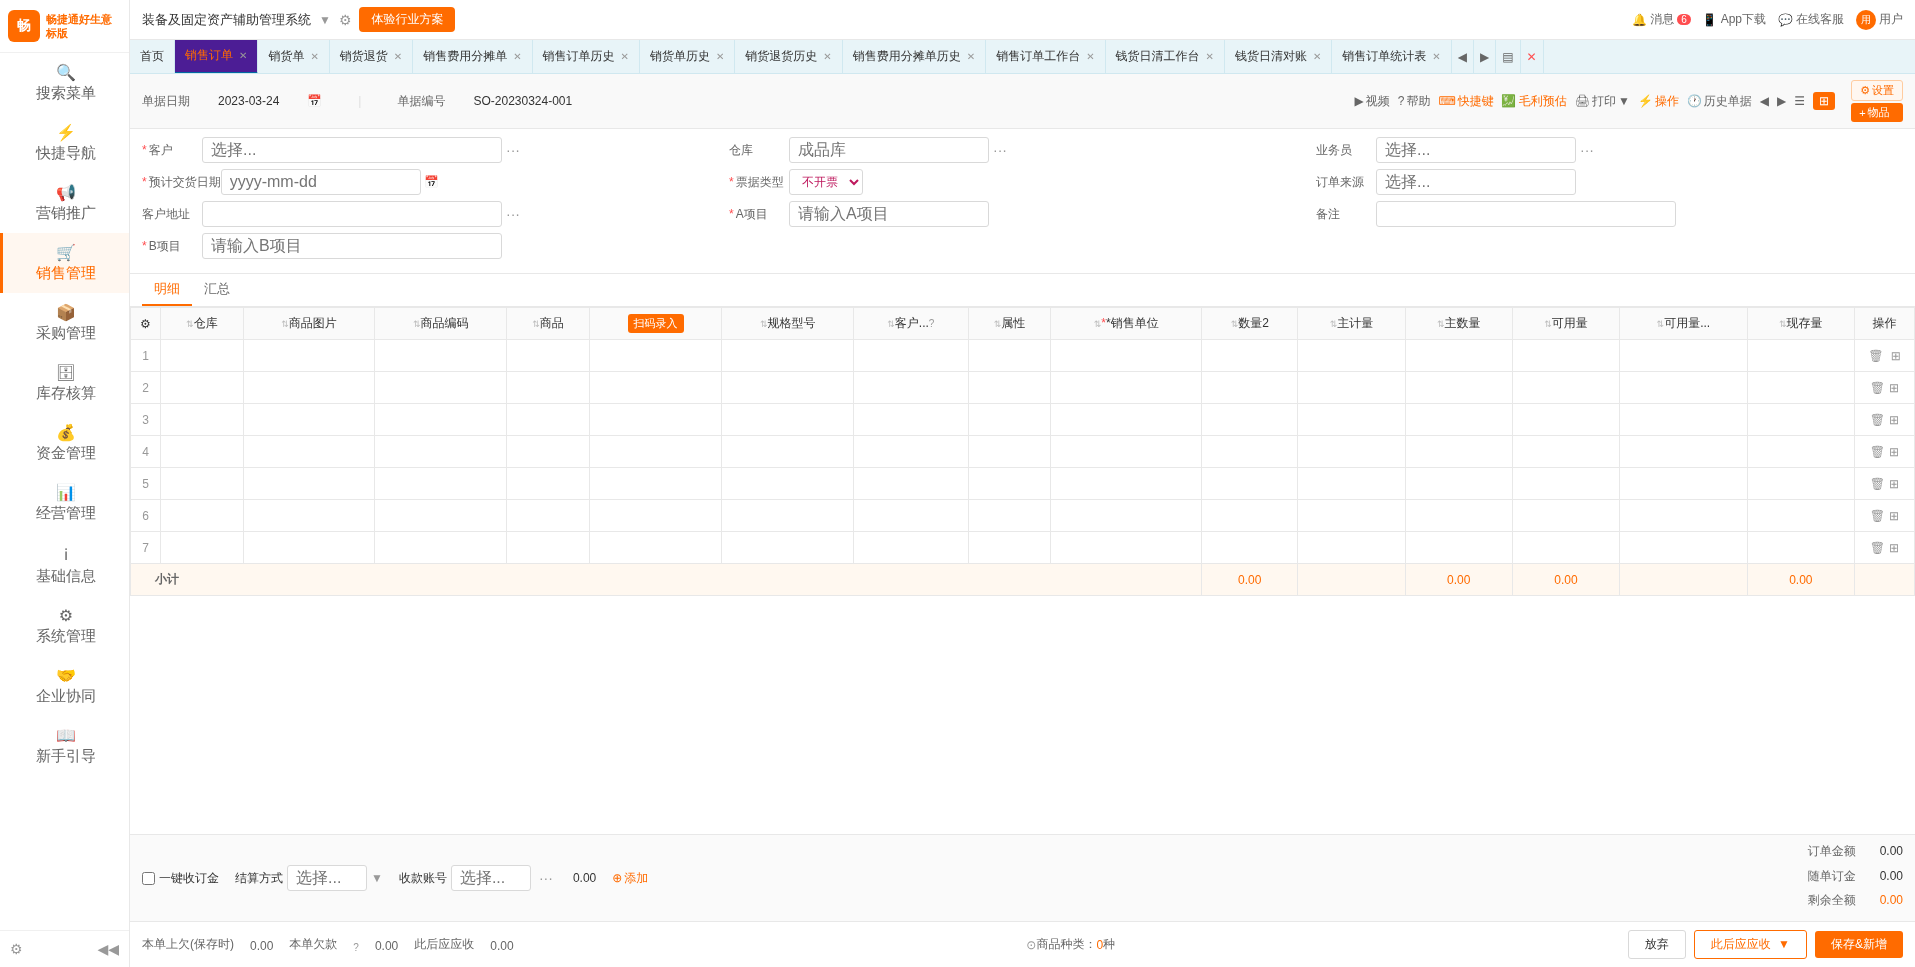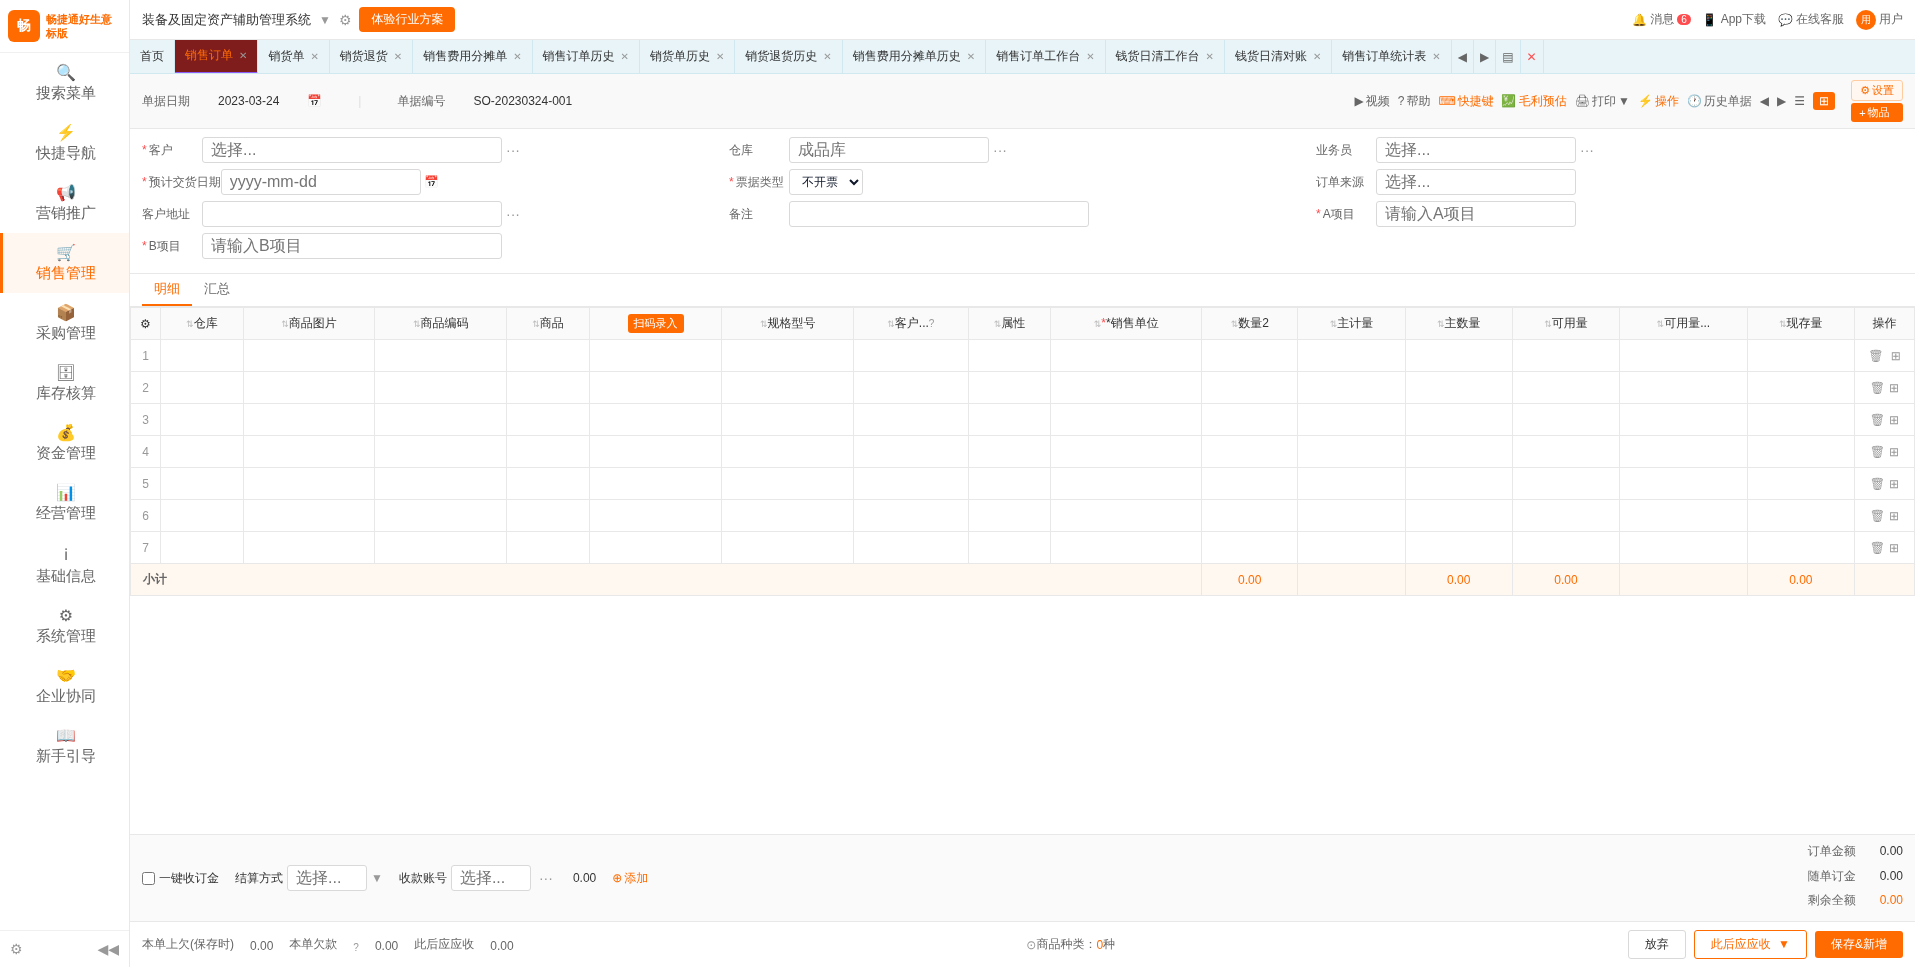--- a/index.html
+++ b/index.html
@@ -31,21 +31,21 @@
     .top-bar-left { display: flex; align-items: center; gap: 8px; }
     .system-name { font-size: 13px; color: #333; }
     .top-bar-btn { background: #ff6b00; color: white; border: none; padding: 4px 12px; border-radius: 4px; cursor: pointer; font-size: 12px; }
     .top-bar-icons { display: flex; align-items: center; gap: 12px; color: #666; font-size: 12px; }
     .top-bar-icon { display: flex; align-items: center; gap: 3px; cursor: pointer; }
     .badge { background: #ff4d4f; color: white; border-radius: 10px; padding: 0 4px; font-size: 10px; }
 
     
     .tab-bar { background: #e8f4f8; height: 34px; display: flex; align-items: center; padding: 0; overflow: hidden; border-bottom: 1px solid #d0e8f0; }
     .tab-item { padding: 0 10px; height: 34px; display: flex; align-items: center; gap: 4px; cursor: pointer; font-size: 12px; color: #333; white-space: nowrap; border-right: 1px solid #d0e8f0; }
-    .tab-item.active { background: #7f1d1d; color: #ff6b00; border-bottom: 2px solid #8b5cf6; }
+    .tab-item.active { background: #4c1d95; color: #ff6b00; border-bottom: 2px solid #0369a1; }
     .tab-close { color: #999; font-size: 10px; margin-left: 2px; }
     .tab-nav-btn { padding: 0 6px; height: 34px; display: flex; align-items: center; cursor: pointer; color: #666; background: #e8f4f8; border-right: 1px solid #d0e8f0; }
 
     
     .content-area { flex: 1; background: #fff; overflow: hidden; display: flex; flex-direction: column; }
 
     
     .form-header { padding: 6px 12px; background: #f9f9f9; border-bottom: 1px solid #e8e8e8; display: flex; align-items: center; justify-content: space-between; }
     .form-header-left { display: flex; align-items: center; gap: 28px; font-size: 12px; }
     .form-header-right { display: flex; align-items: center; gap: 8px; font-size: 12px; color: #666; }
@@ -54,21 +54,21 @@
     .header-btn { display: flex; align-items: center; gap: 2px; cursor: pointer; color: #666; }
     .orange-text { color: #ff6b00; }
 
     
     .form-body { padding: 8px 12px; border-bottom: 1px solid #e8e8e8; }
     .form-row { display: flex; align-items: flex-start; margin-bottom: 6px; gap: 0; }
     .form-field { display: flex; align-items: center; flex: 1; min-width: 0; }
     .form-field-label { color: #666; font-size: 12px; white-space: nowrap; min-width: 60px; }
     .required-star { color: #ff4d4f; margin-right: 2px; }
     .form-input { border: 1px solid #d9d9d9; border-radius: 3px; padding: 3px 8px; font-size: 16px; flex: 1; color: #6d28d9; min-width: 80px; background: #fff; height: 26px; }
-    .form-select { border: 1px solid #d9d9d9; border-radius: 3px; padding: 3px 8px; font-size: 12px; color: #0f172a; background: #fff; height: 26px; }
+    .form-select { border: 1px solid #d9d9d9; border-radius: 3px; padding: 3px 8px; font-size: 12px; color: #be185d; background: #fff; height: 26px; }
     .more-btn { color: #999; font-size: 14px; cursor: pointer; padding: 0 4px; }
 
     
     .detail-tabs { display: flex; align-items: center; padding: 0 12px; border-bottom: 1px solid #e8e8e8; background: #fff; }
     .detail-tab { padding: 6px 12px; cursor: pointer; font-size: 13px; color: #666; border-bottom: 2px solid transparent; }
     .detail-tab.active { color: #ff6b00; border-bottom-color: #ff6b00; font-weight: 500; }
 
     
     .table-container { flex: 1; overflow: auto; position: relative; }
     .data-table { width: 100%; border-collapse: collapse; font-size: 12px; }
@@ -359,26 +359,26 @@
           </div>
         </div>
 
         <div class="form-row">
           <div class="form-field" style="flex:2;">
             <span class="form-field-label"><span>客户地址</span></span>
             <input class="form-input" type="text" style="max-width: 300px;">
             <span class="more-btn">···</span>
           </div>
           <div class="form-field" style="flex:2;">
+            <span class="form-field-label"><span class="required-star">*</span><span>A项目</span></span>
+            <input class="form-input" type="text" style="max-width: 200px;" placeholder="请输入A项目">
+          </div>
+          <div class="form-field" style="flex:2;">
             <span class="form-field-label"><span>备注</span></span>
             <input class="form-input" type="text" style="max-width: 300px;">
-          </div>
-          <div class="form-field" style="flex:2;">
-            <span class="form-field-label"><span class="required-star">*</span><span>A项目</span></span>
-            <input class="form-input" type="text" style="max-width: 200px;" placeholder="请输入A项目">
           </div>
         </div>
 
         <div class="form-row">
           <div class="form-field" style="flex:2;">
             <span class="form-field-label"><span class="required-star">*</span><span>B项目</span></span>
             <input class="form-input" type="text" style="max-width: 300px;" placeholder="请输入B项目">
           </div>
         </div>
       </div>
@@ -543,21 +543,21 @@
                 <td></td>
                 <td></td>
                 <td></td>
                 <td></td>
                 <td></td>
                 <td></td>
               <td><span style="cursor:pointer;color:#999;margin:0 2px;">🗑</span><span style="cursor:pointer;color:#999;margin:0 2px;">⊞</span></td>
             </tr>
 
             <tr class="subtotal-row">
-              <td colspan="10" style="text-align:left;padding-left:12px;color:#666;font-weight:bold;">小计</td>
+              <td colspan="10" style="text-align:left;padding-left:24px;color:#666;font-weight:bold;">小计</td>
               <td class="subtotal-val">0.00</td>
               <td></td>
               <td class="subtotal-val">0.00</td>
               <td class="subtotal-val">0.00</td>
               <td></td>
               <td class="subtotal-val">0.00</td>
               <td></td>
             </tr>
           </tbody>
         </table>

